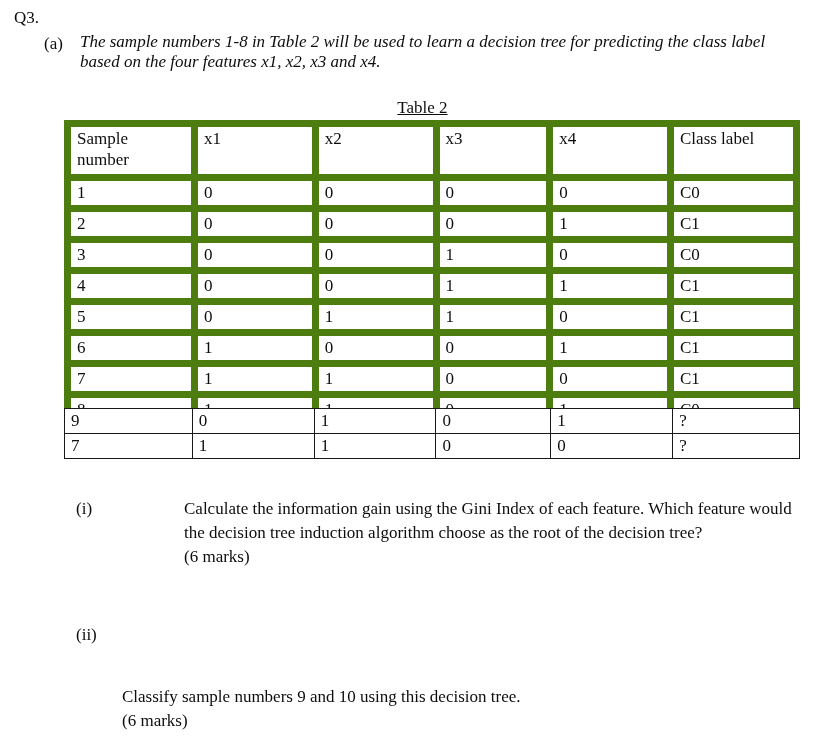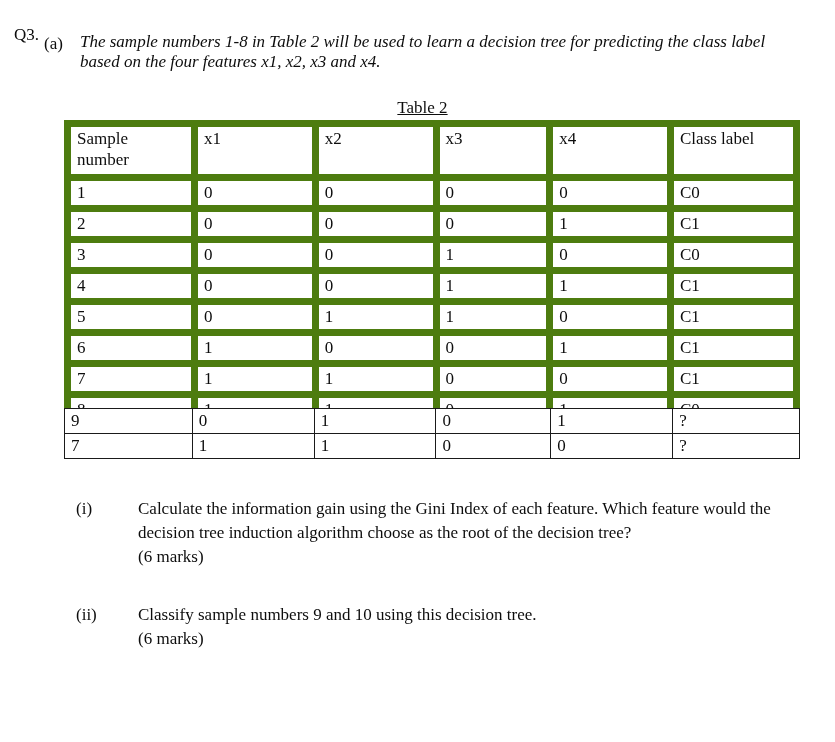--- a/index.html
+++ b/index.html
@@ -16,21 +16,21 @@
     position: relative;
   }
   .page {
     position: relative;
     width: 835px;
     height: 742px;
   }
   .q-label {
     position: absolute;
     left: 14px;
-    top: 25px;
+    top: 8px;
     font-size: 17px;
   }
   .part-a {
     position: absolute;
     left: 44px;
     top: 32px;
     width: 760px;
     display: flex;
     align-items: flex-start;
   }
@@ -115,23 +115,24 @@
   }
   .sub-item .marker {
     flex: 0 0 62px;
     font-size: 17px;
     line-height: 24px;
   }
   .sub-item .body {
     font-size: 17px;
     line-height: 24px;
     width: 666px;
+    margin-left: 46px;
   }
   .sub-i { left: 76px; top: 497px; }
-  .sub-ii { left: 76px; top: 603px; }
+  .sub-ii { left: 76px; top: 623px; flex-direction: column; }
   .marks {
     display: block;
     text-align: left;
     font-size: 17px;
     line-height: 24px;
   }
   .nowrap-line { display: block; }
 </style>
 </head>
 <body>

